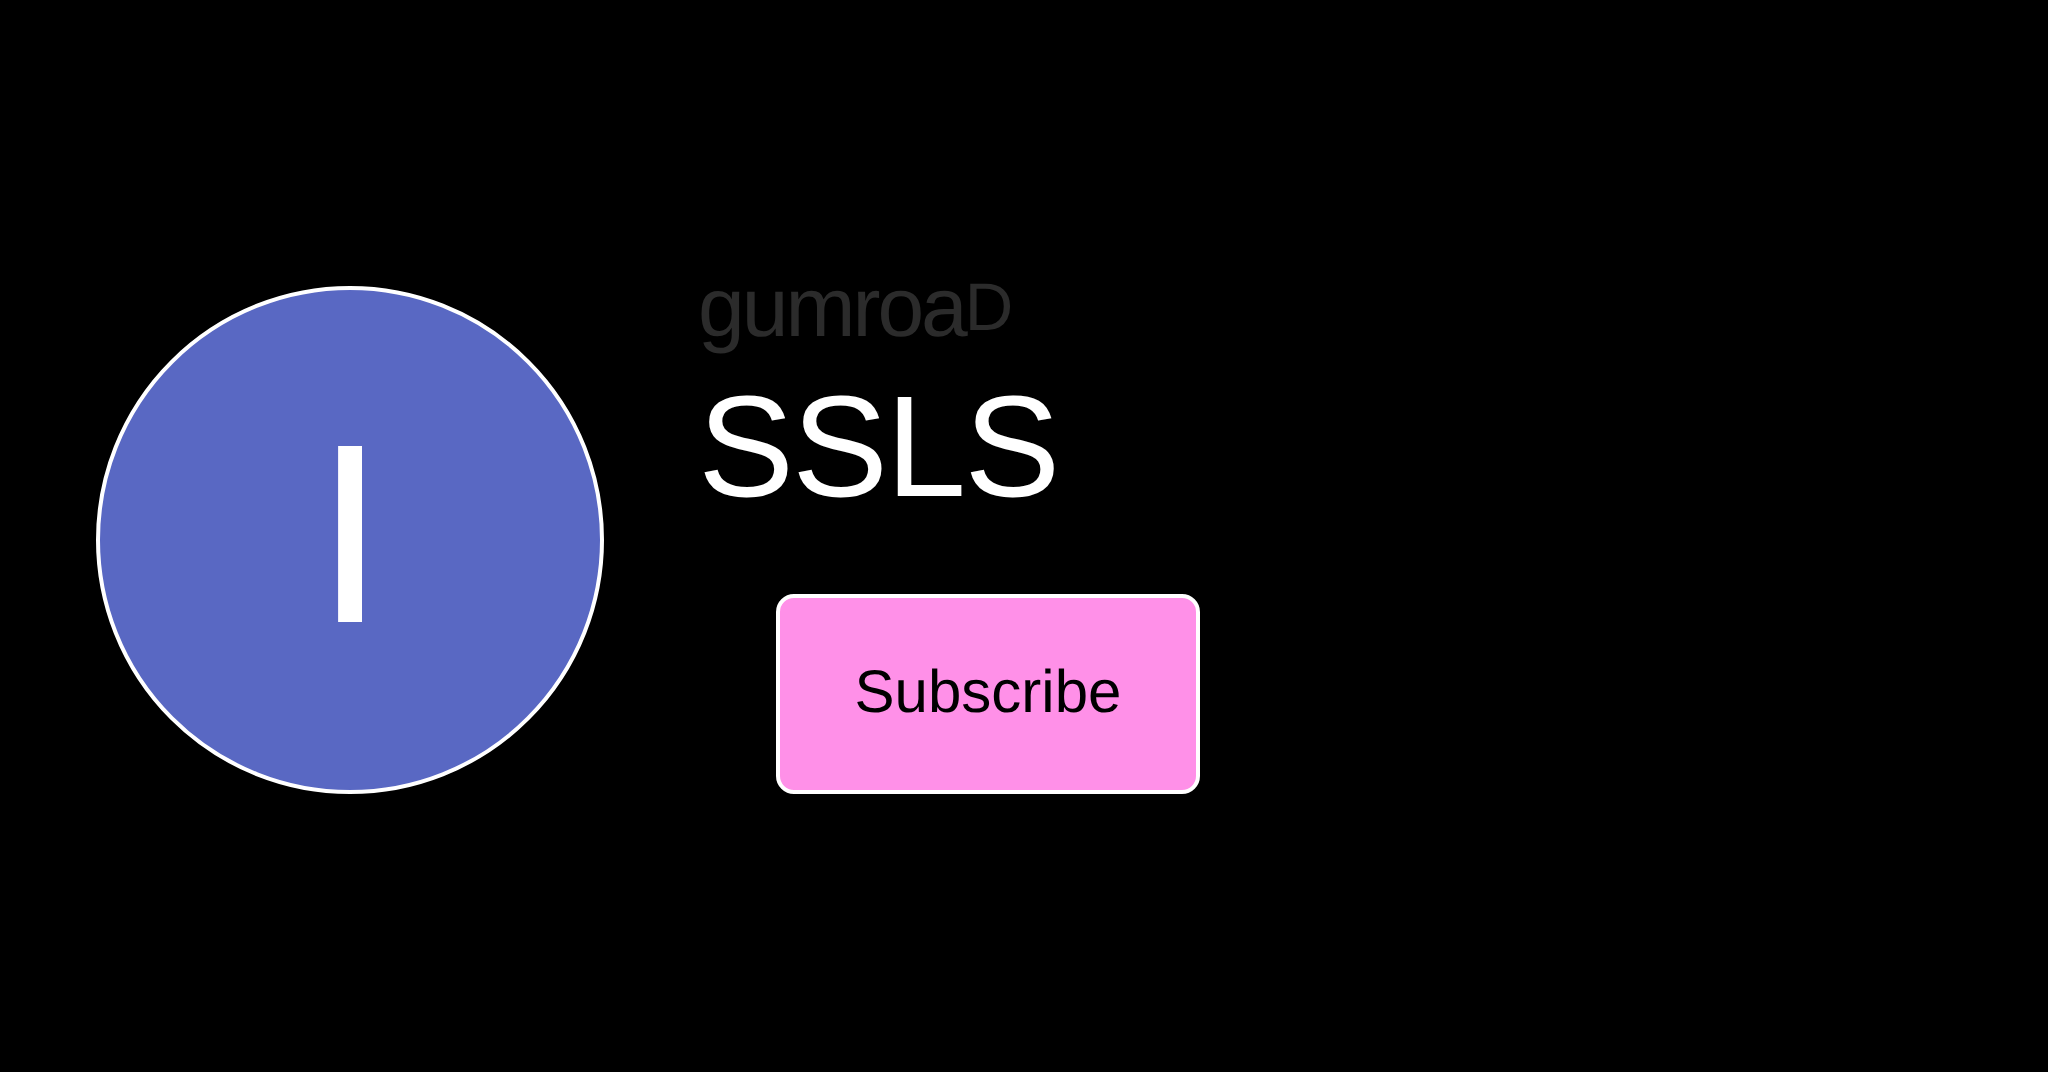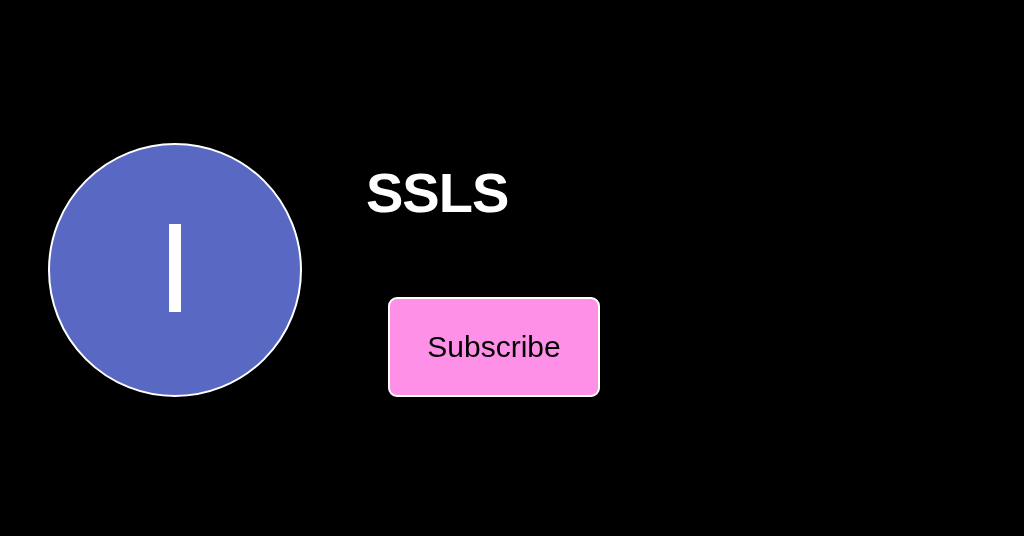--- a/index.html
+++ b/index.html
@@ -76,26 +76,26 @@
     text-transform: uppercase;
     font-size: 0.80em;
     line-height: 1;
     position: relative;
     top: 0.5px;
   }
 
   #creator-name {
     color: #ffffff;
     font-family: "Liberation Sans", sans-serif;
-    font-size: 56px;
+    font-size: 72px;
     line-height: 76px;
-    font-weight: 700;
+    font-weight: 400;
     letter-spacing: -1px;
     white-space: nowrap;
-    margin: 17px;
+    margin: 0;
     padding-top: 8px;
   }
 
   #subscribe-button {
     position: absolute;
     left: 351px;
     top: 297px;
     width: 212px;
     height: 100px;
     box-sizing: border-box;
@@ -120,19 +120,23 @@
 </head>
 <body>
 
 <div id="page">
 
   <div id="avatar">
     <span id="avatar-initial">I</span>
   </div>
 
   <div id="info">
+    <div id="brand-wordmark">
+        <span>gumroa</span>
+        <span class="smallcap-d">d</span>
+      </div>
 
     <h1 id="creator-name">SSLS</h1>
   </div>
 
   <button id="subscribe-button">Subscribe</button>
 
 </div>
 
 </body></html>

